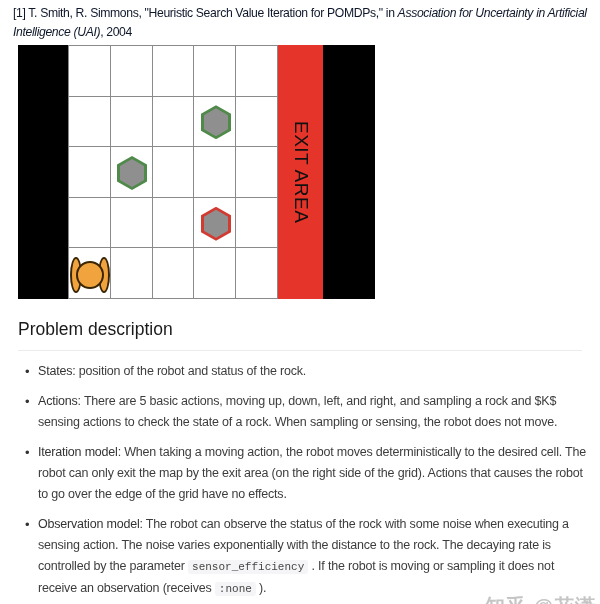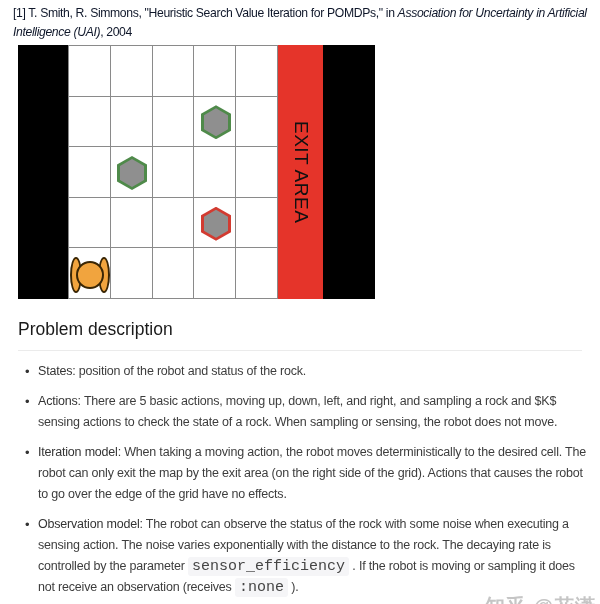--- a/index.html
+++ b/index.html
@@ -139,21 +139,21 @@
     content: "\2022";
     position: absolute;
     left: -13px;
     top: 0;
     color: #333333;
     font-size: 13px;
   }
   ul.bullets strong { font-weight: 400; color: #343434; }
   code.inline-code {
     font-family: "Liberation Mono", monospace;
-    font-size: 15px;
+    font-size: 11px;
     letter-spacing: 0;
     background: #f5f5f7;
     color: #454545;
     padding: 1px 4px;
     border-radius: 3px;
   }
 
   
   .watermark {
     position: absolute;

